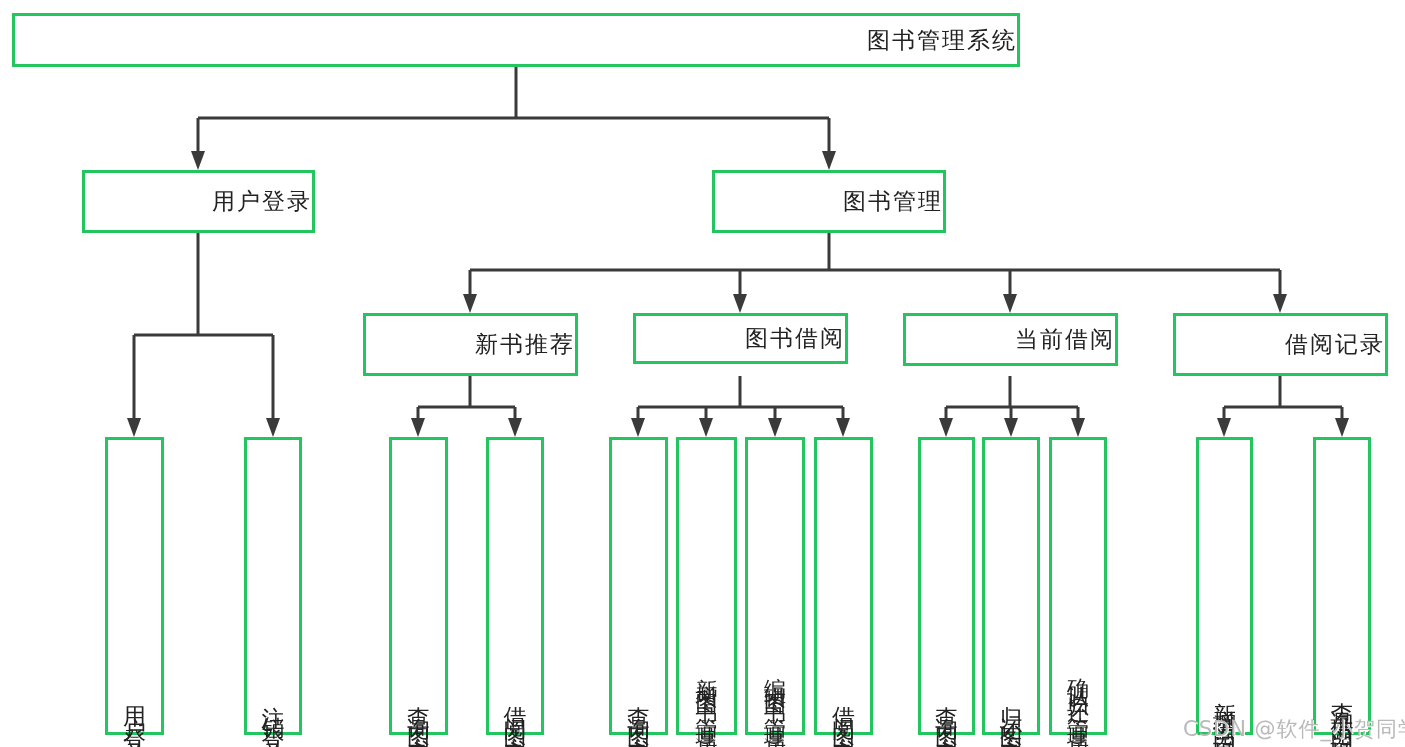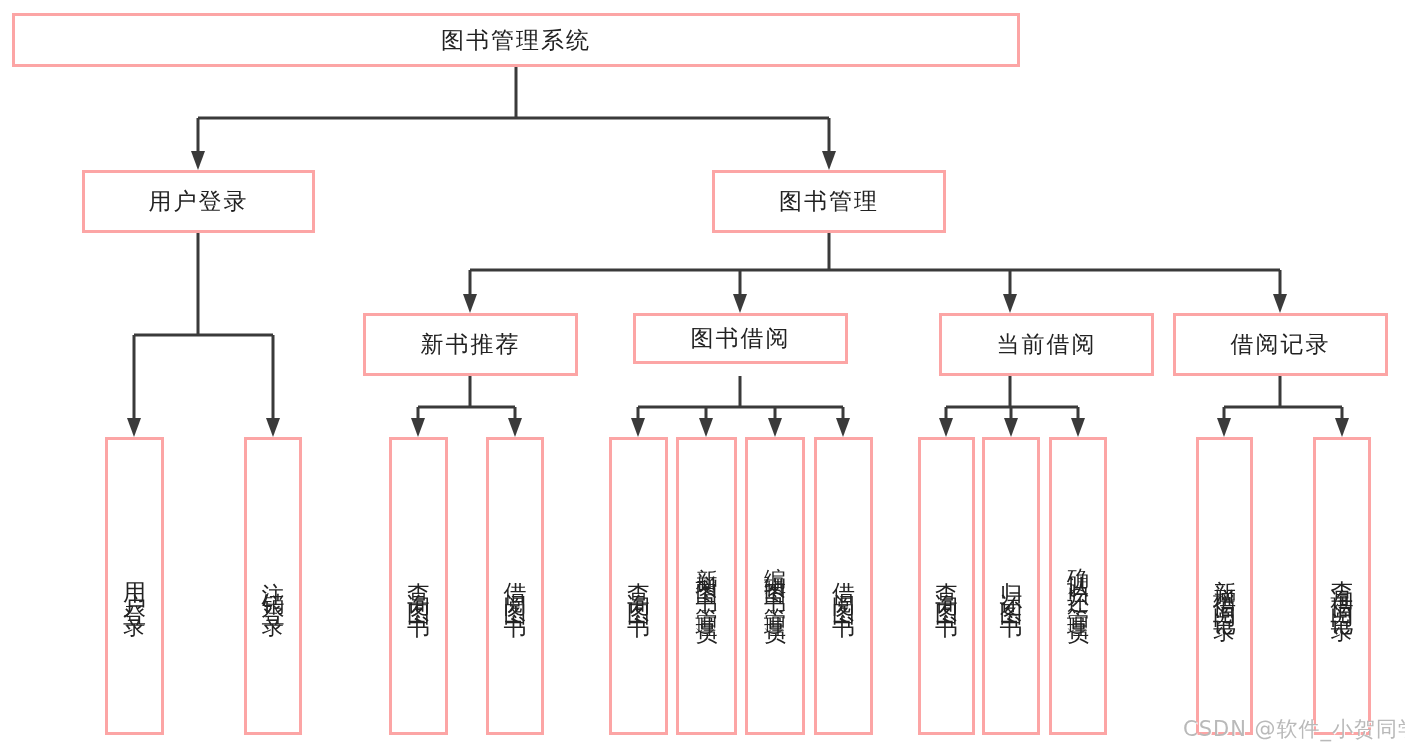--- a/index.html
+++ b/index.html
@@ -7,45 +7,45 @@
     position:relative;
     width:1405px;height:747px;
     background:#ffffff;
     font-family:"DejaVu Sans","Liberation Sans",sans-serif;
     overflow:hidden;
   }
   #connectors{position:absolute;left:0;top:0;width:1405px;height:747px;}
   .box{
     position:absolute;
     box-sizing:border-box;
-    border:3px solid #fca5a5;
+    border:3px solid #22c55e;
     background:#ffffff;
     display:flex;
     align-items:center;
-    justify-content:center;
+    justify-content:flex-end;
     color:#222222;
     z-index:2;
   }
   .h-box{font-size:23px;letter-spacing:2px;white-space:nowrap;}
   .v-box{
     writing-mode:vertical-rl;
     text-orientation:mixed;
     font-size:23px;
     line-height:1;
   }
   .ls-short{letter-spacing:11px;}
   .ls-med{letter-spacing:8px;}
   .ls-long{font-size:22px;letter-spacing:8px;}
   
   #node-root{left:12px;top:13px;width:1008px;height:54px;}
   #node-login{left:82px;top:170px;width:233px;height:63px;}
   #node-book-mgmt{left:712px;top:170px;width:234px;height:63px;}
   #node-new-book{left:363px;top:313px;width:215px;height:63px;}
   #node-book-borrow{left:633px;top:313px;width:215px;height:51px;}
-  #node-current-borrow{left:903px;top:313px;width:215px;height:63px;margin-left:36px;}
+  #node-current-borrow{left:903px;top:313px;width:215px;height:53px;}
   #node-borrow-record{left:1173px;top:313px;width:215px;height:63px;}
   #leaf-user-login{left:105px;top:437px;width:59px;height:298px;}
   #leaf-logout{left:244px;top:437px;width:58px;height:298px;}
   #leaf-nb-query{left:389px;top:437px;width:59px;height:298px;}
   #leaf-nb-borrow{left:486px;top:437px;width:58px;height:298px;}
   #leaf-bb-query{left:609px;top:437px;width:59px;height:298px;}
   #leaf-bb-add{left:676px;top:437px;width:61px;height:298px;}
   #leaf-bb-edit{left:745px;top:437px;width:60px;height:298px;}
   #leaf-bb-borrow{left:814px;top:437px;width:59px;height:298px;}
   #leaf-cb-query{left:918px;top:437px;width:57px;height:298px;}

